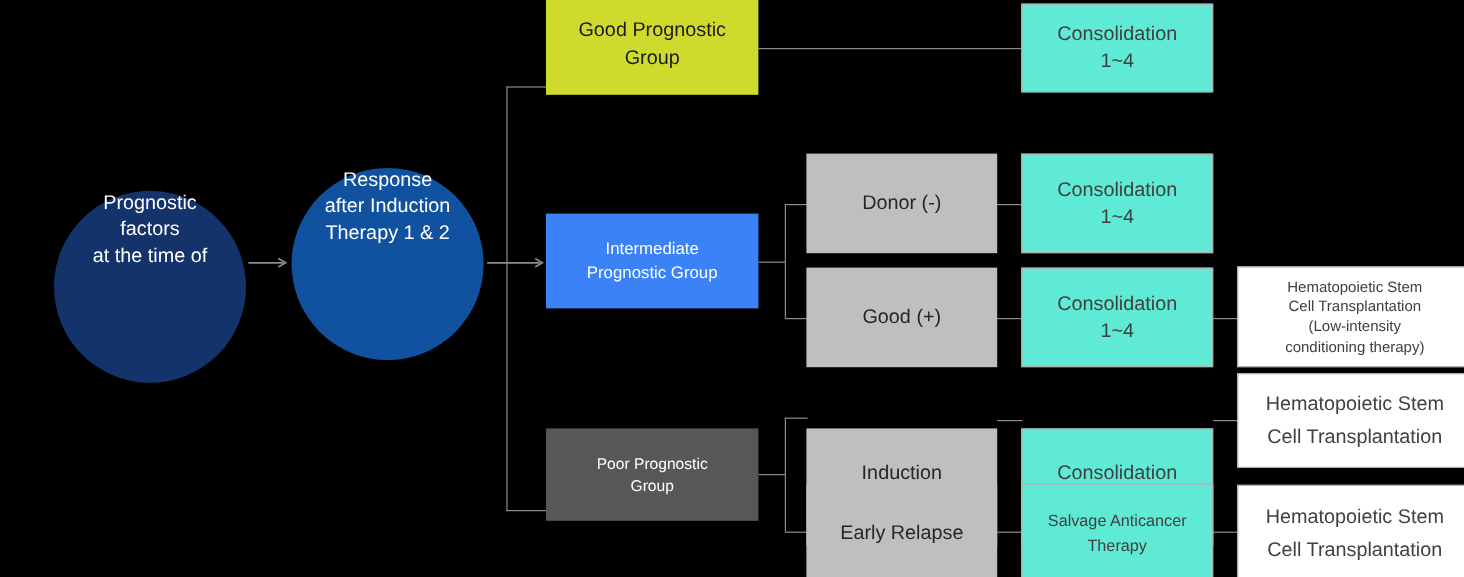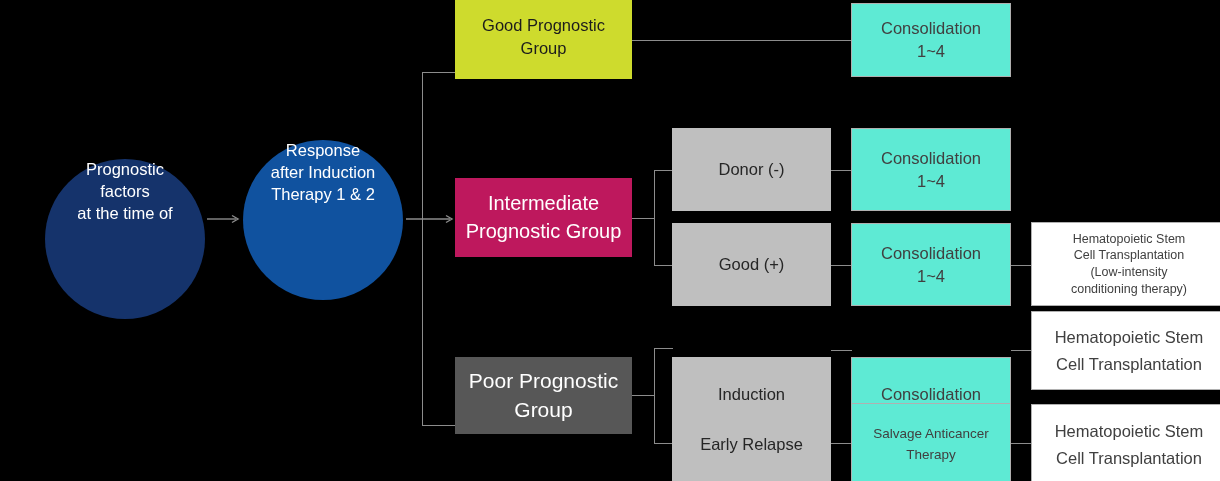--- a/index.html
+++ b/index.html
@@ -54,25 +54,25 @@
     text-align: center;
     box-sizing: border-box;
     line-height: 1.38;
   }
   .box-good {
     left: 455px; top: -5px; width: 177px; height: 84px;
     background: #cedb2d; color: #1c1c1c; font-size: 16.5px;
   }
   .box-intermediate {
     left: 455px; top: 178px; width: 177px; height: 79px;
-    background: #be185d; color: #ffffff; font-size: 20px;
+    background: #3b82f6; color: #ffffff; font-size: 14px;
   }
   .box-poor {
     left: 455px; top: 357px; width: 177px; height: 77px;
-    background: #575757; color: #ffffff; font-size: 21px;
+    background: #575757; color: #ffffff; font-size: 13px;
   }
 
   .box-gray {
     background: #bfbfbf;
     color: #262626;
     font-size: 16.5px;
     left: 672px;
     width: 159px;
     text-align: right;
   }

